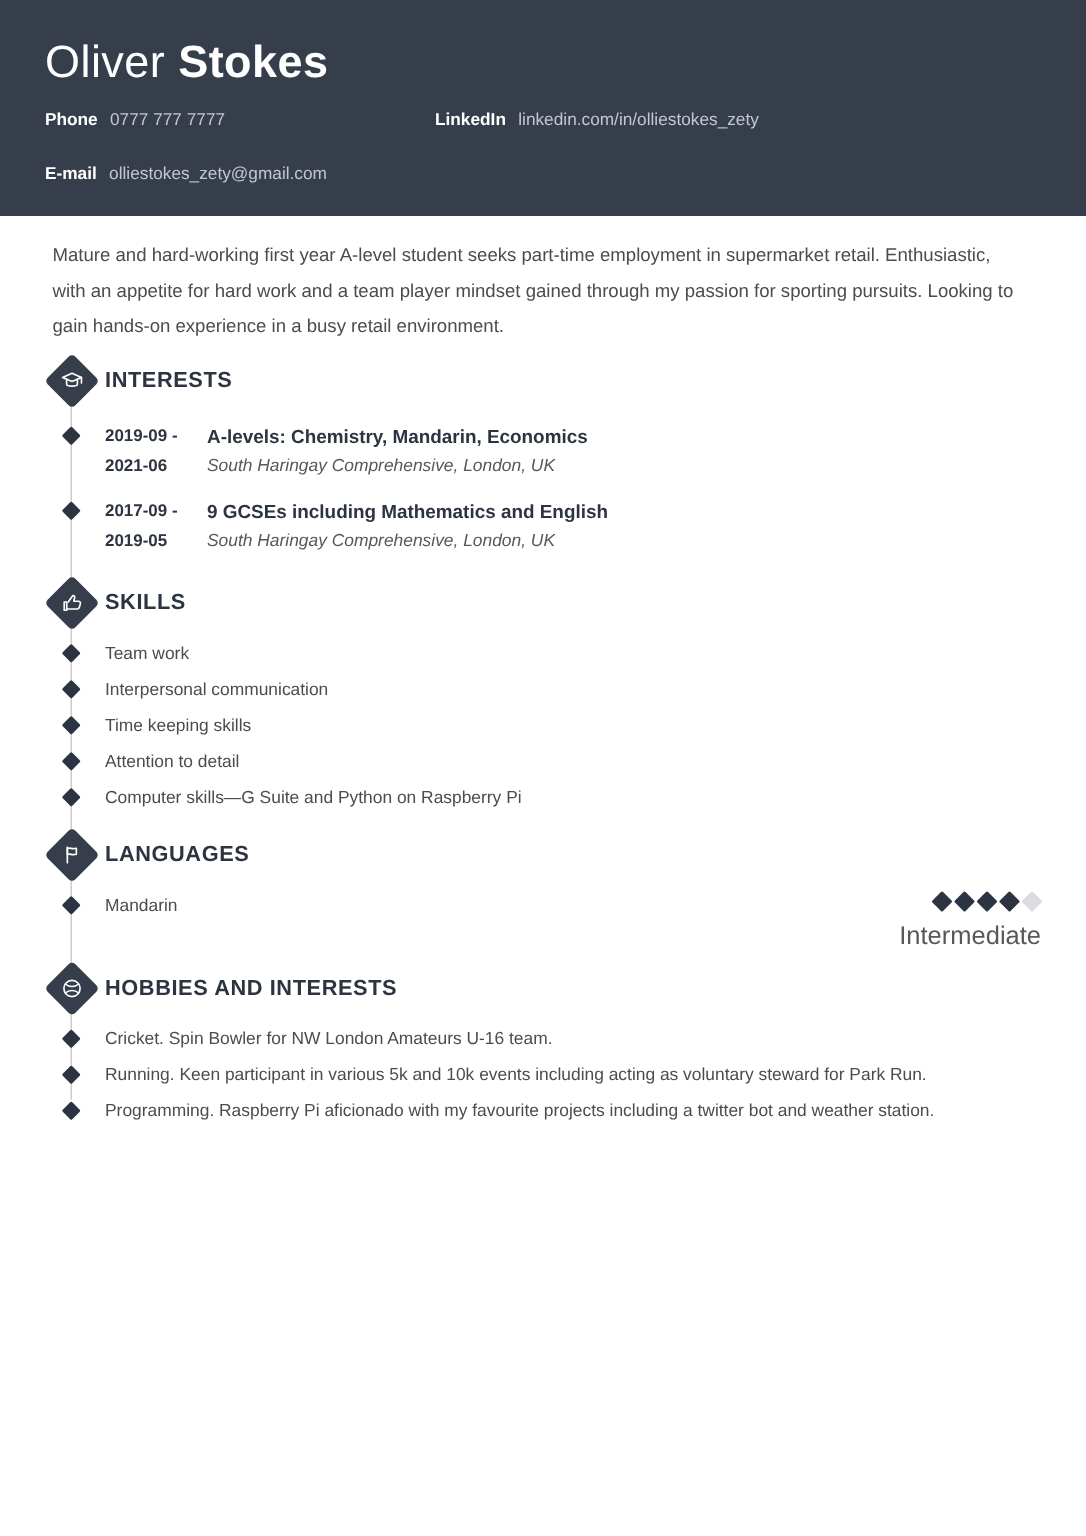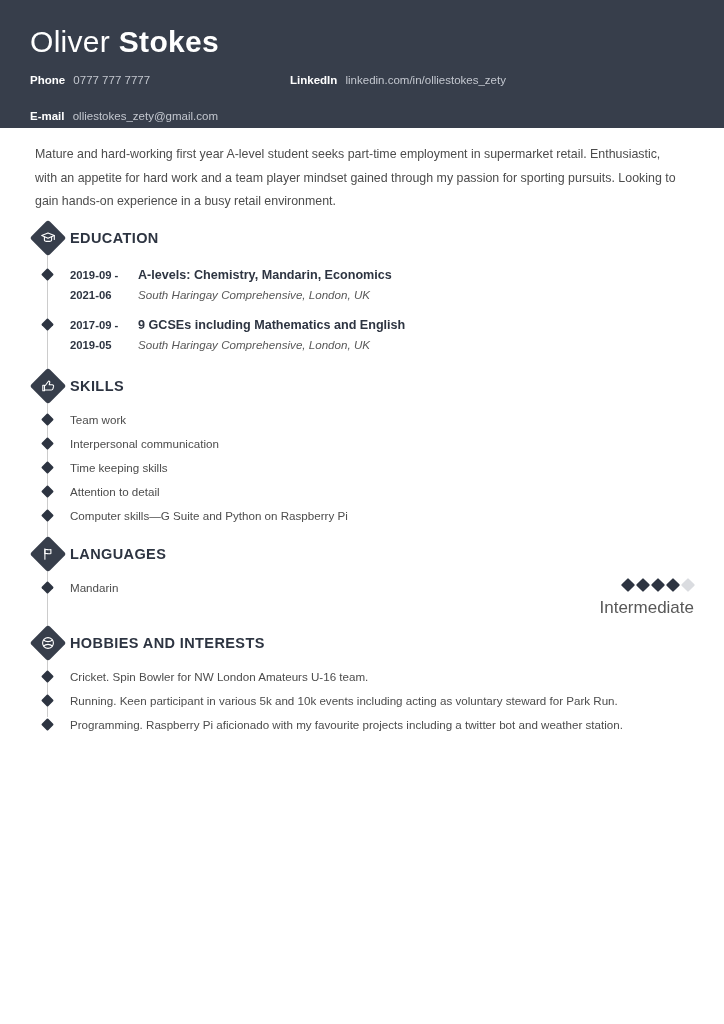--- a/index.html
+++ b/index.html
@@ -18,21 +18,21 @@
   body {
     width: 724px; height: 1024px;
     background: #ffffff;
     font-family: "Liberation Sans", sans-serif;
     overflow: hidden;
   }
 
   
   .header {
     background: var(--header-bg);
-    height: 128px;
+    height: 144px;
     padding: 25px 30px 0 30px;
   }
   .name {
     color: var(--header-text);
     font-size: 30px;
     line-height: 34px;
     font-weight: 400;
     letter-spacing: 0.3px;
   }
   .name .last { font-weight: 700; }
@@ -199,21 +199,21 @@
   <div class="sections">
 
     <section>
       <div class="section-header">
         <span class="diamond"></span>
         <svg class="glyph" viewBox="0 0 16 16">
           <path d="M1.7 5.6 L8 2.9 L14.3 5.6 L8 8.3 Z"></path>
           <path d="M4.4 6.9 V10.2 C4.4 11.8 11.6 11.8 11.6 10.2 V6.9"></path>
           <path d="M14.3 5.6 V9.4"></path>
         </svg>
-        <h2 class="section-title">EDUCATION</h2>
+        <h2 class="section-title">INTERESTS</h2>
       </div>
       <div class="section-items">
         <div class="edu-item">
           <span class="bullet"></span>
           <div class="edu-dates">
             <div>2019-09 -</div>
             <div>2021-06</div>
           </div>
           <div class="edu-desc">
             <div class="edu-degree">A-levels: Chemistry, Mandarin, Economics</div>

